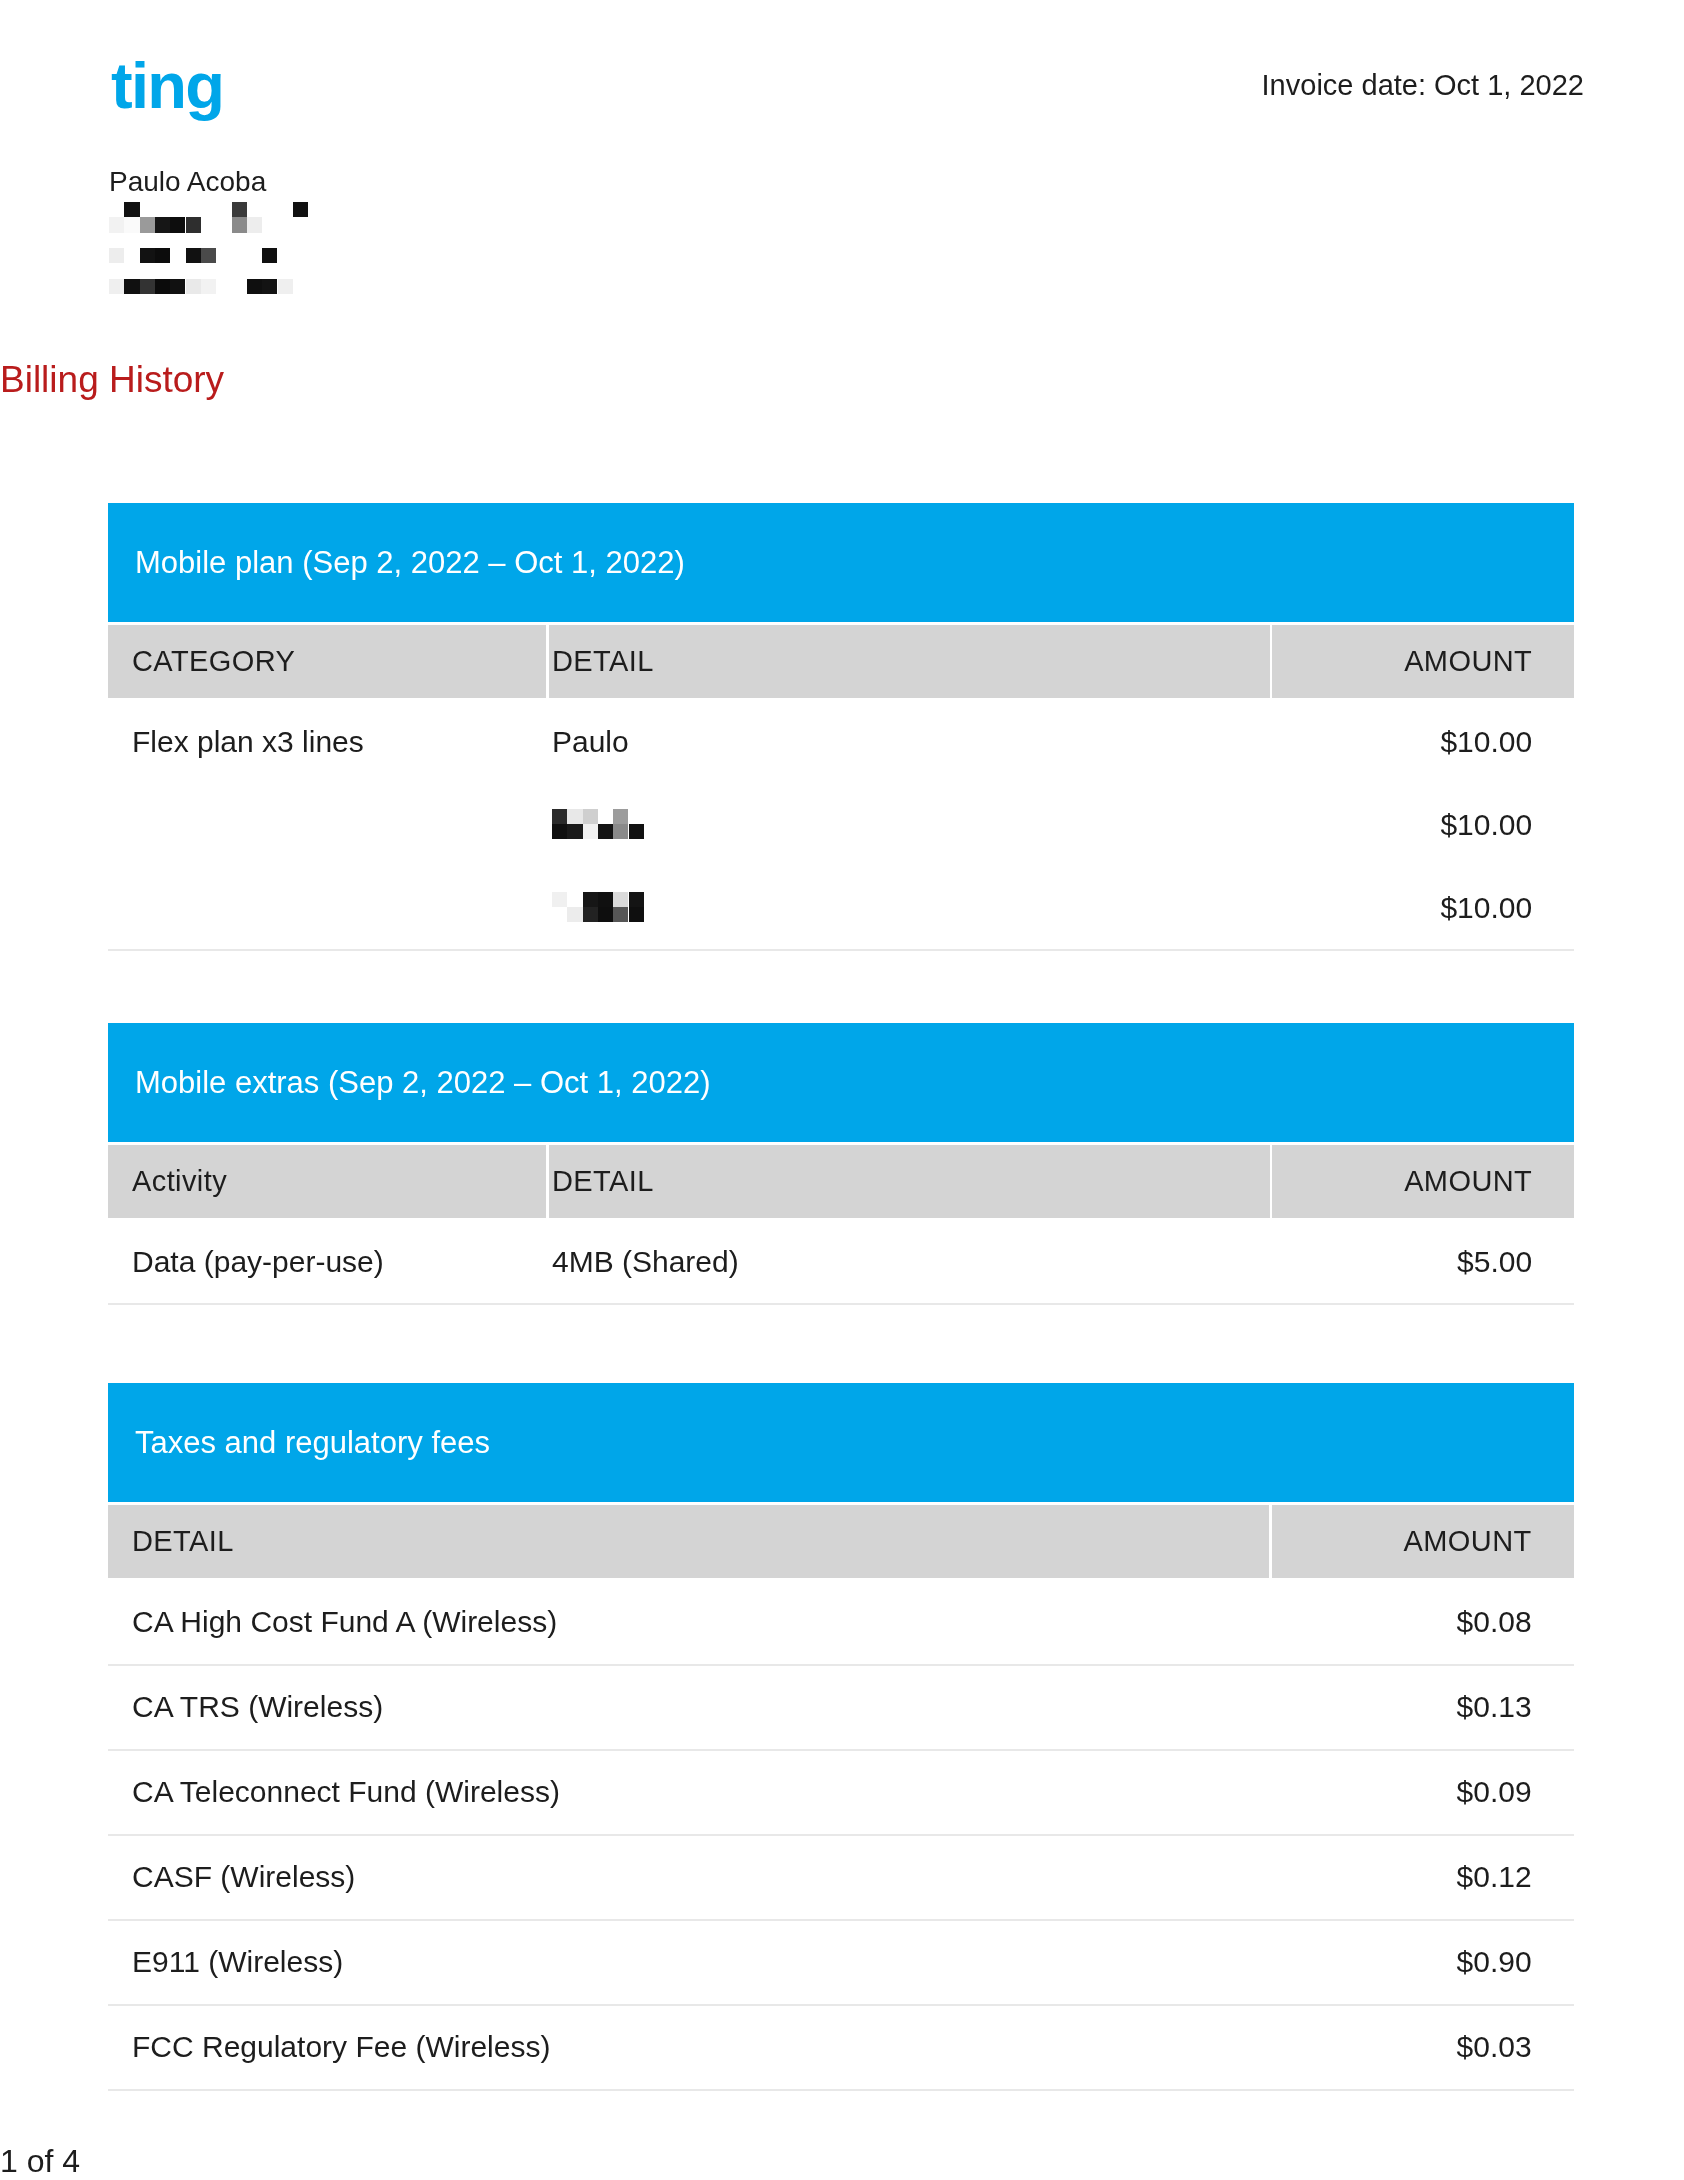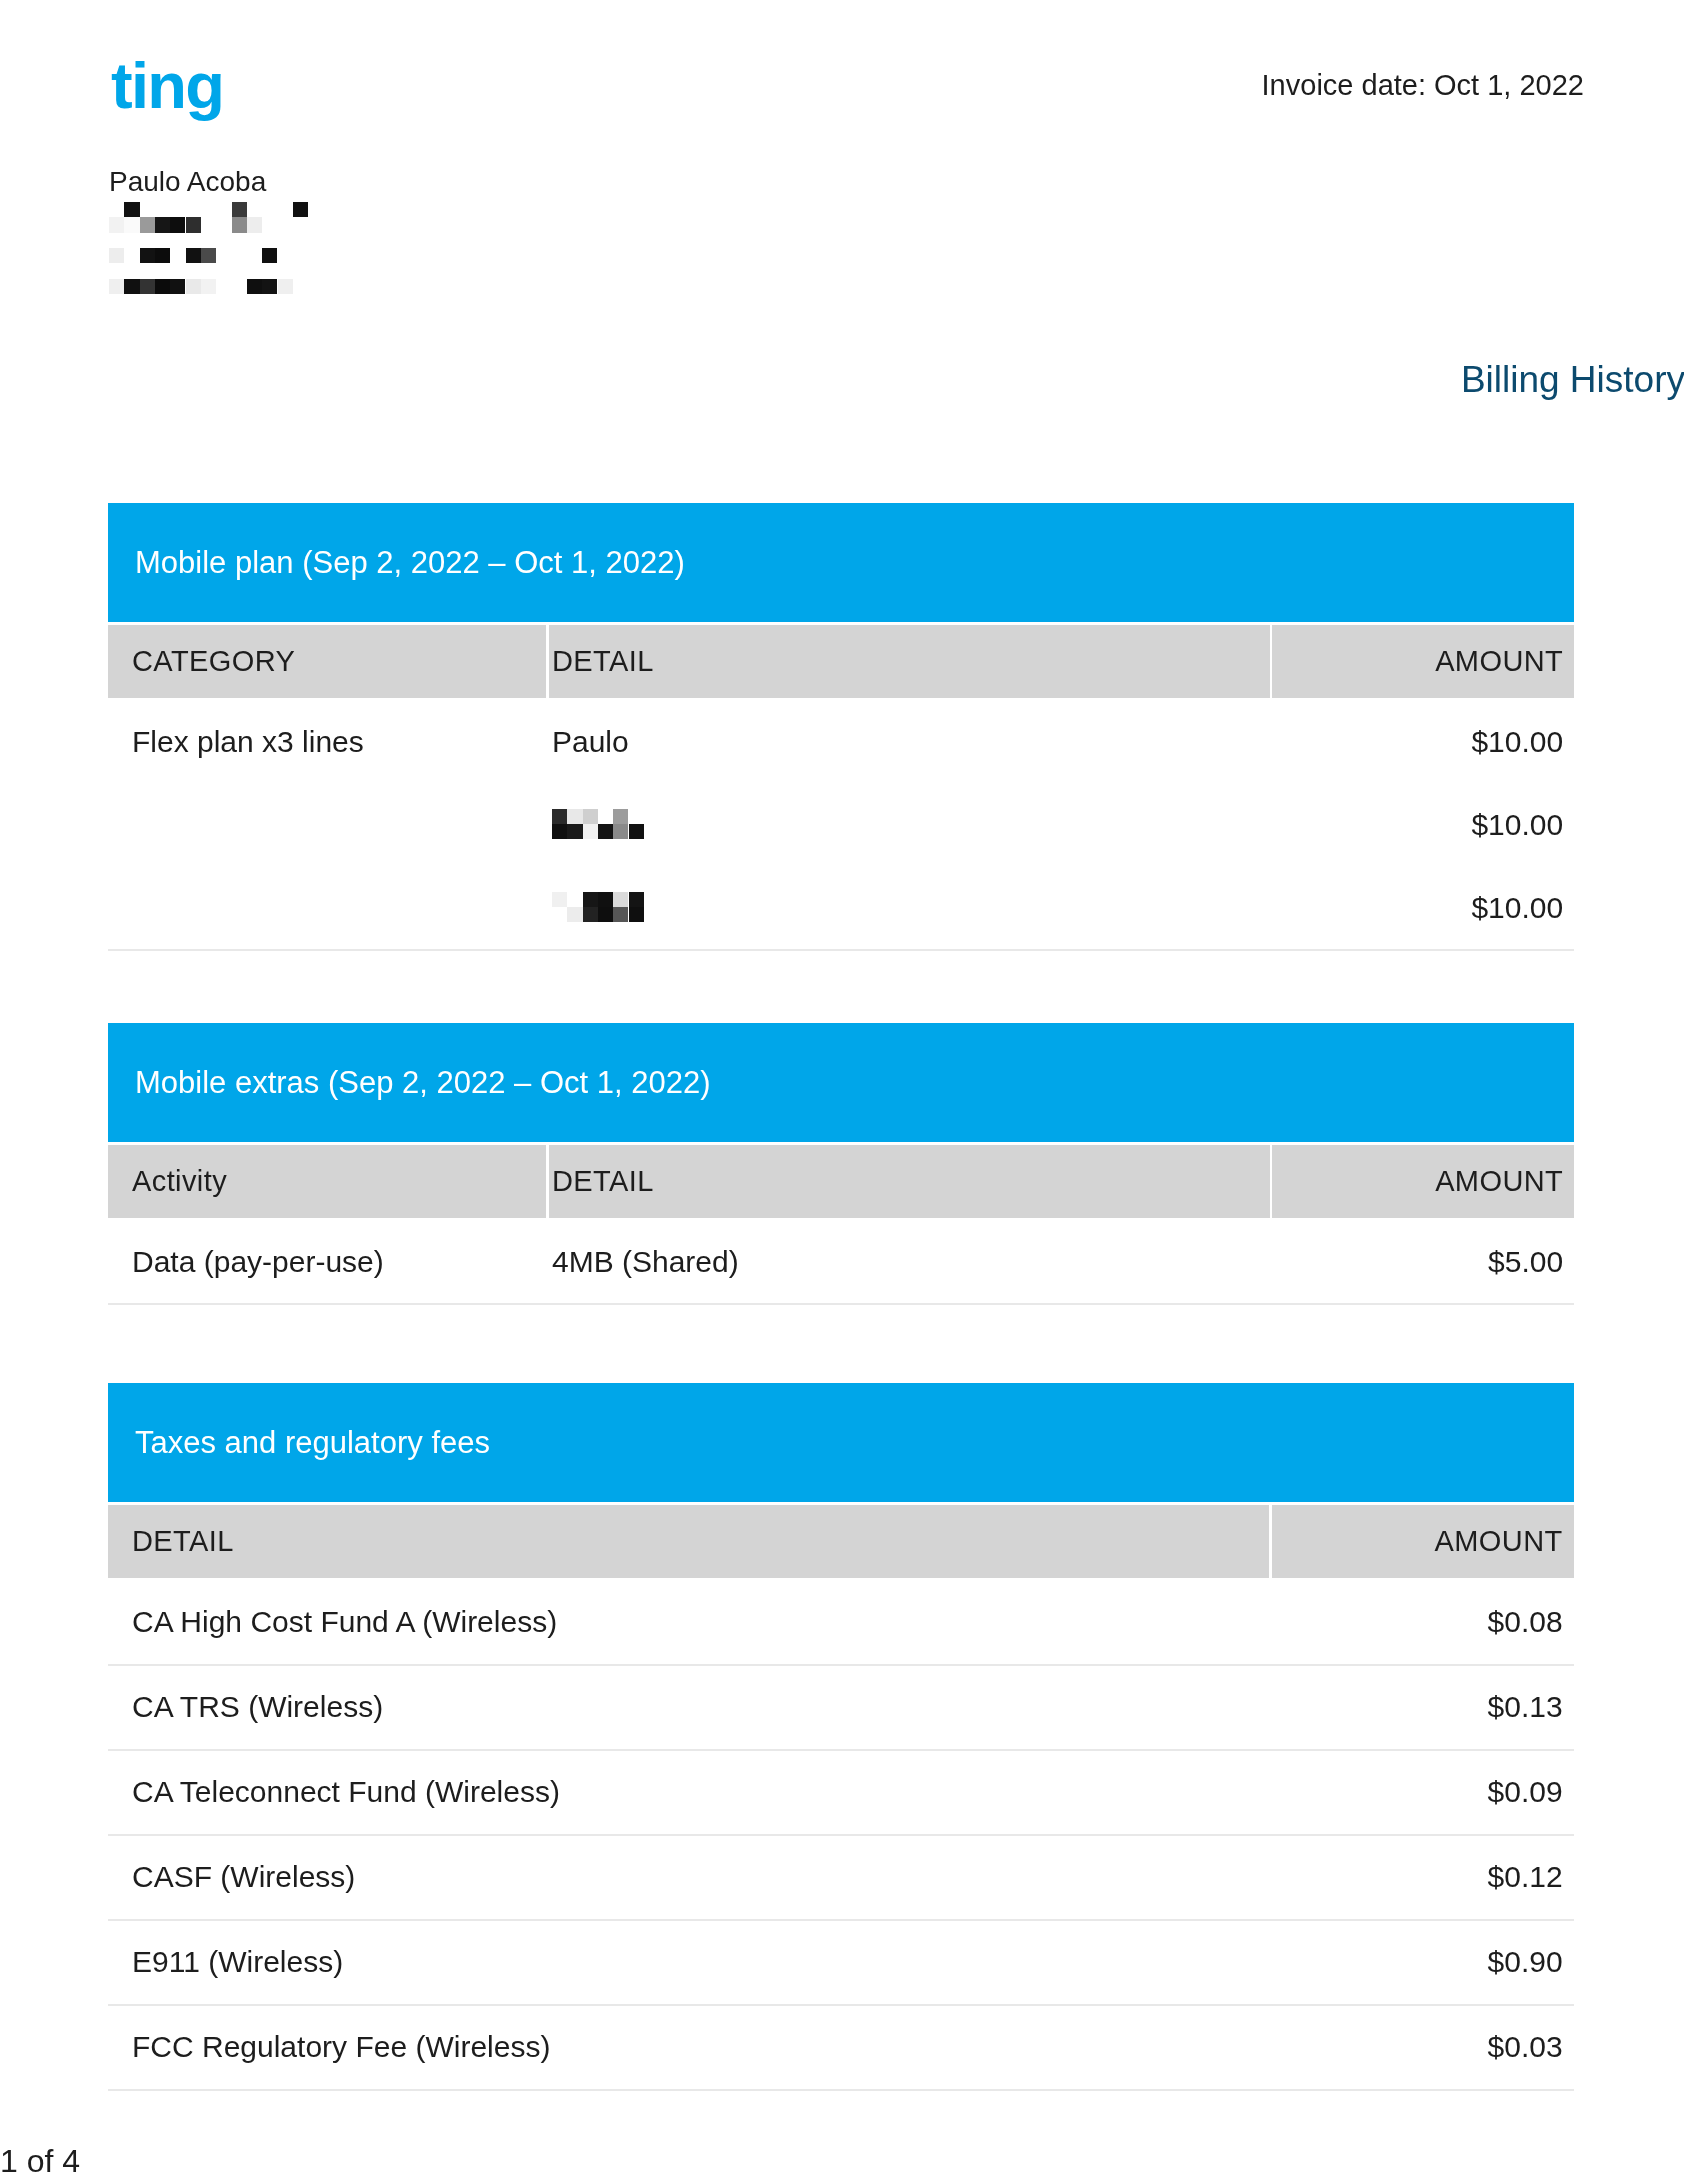--- a/index.html
+++ b/index.html
@@ -16,22 +16,22 @@
     font-size:65px;font-weight:700;letter-spacing:-1.7px;
     color:var(--brand-blue,#00a6e9);line-height:1;
   }
   .invoice-date{font-size:29px;color:#1d1d1d;}
   .customer{margin:37px 0 0 109px;}
   .customer-name{font-size:28px;line-height:1.1;}
   .redaction{position:relative;}
   .address-redaction{margin-top:4.3px;width:213px;height:94px;}
   .mcell{position:absolute;}
   .doc-title{
-    text-align:right;font-size:37px;line-height:39px;margin-top:64px;
-    color:#0c4a6e;
+    text-align:left;font-size:37px;line-height:39px;margin-top:64px;
+    color:#b91c1c;
   }
   .tables-root{margin:104px 111px 0 108px;width:1466px;}
   .bill-table{background:#ffffff;}
   .bill-table + .bill-table{margin-top:72px;}
   .bill-table.t3{margin-top:78px;}
   .title-bar{
     height:119px;background:var(--brand-blue,#00a6e9);
     display:flex;align-items:center;padding-left:27px;box-sizing:border-box;
     margin-bottom:2.6px;
   }
@@ -46,21 +46,21 @@
     background:var(--header-gray,#d4d4d4);height:73px;
     display:flex;align-items:center;font-size:29px;letter-spacing:0.4px;
     box-sizing:border-box;
   }
   .row-cell{
     background:#ffffff;height:83px;display:flex;align-items:center;
     font-size:30px;box-sizing:border-box;position:relative;
   }
   .c-first{padding-left:24px;}
   .c-mid{padding-left:3.4px;}
-  .c-amount{justify-content:flex-end;padding-right:11px;}
+  .c-amount{justify-content:flex-end;padding-right:42px;}
   .row-grid.sep{border-top:2.6px solid var(--row-divider,#e8e8e8);}
   .bill-table{border-bottom:2.6px solid var(--row-divider,#e8e8e8);}
   .detail-blob{position:absolute;top:25.6px;left:3.4px;width:94px;height:31.5px;}
   .page-footer{
     text-align:left;font-size:32px;line-height:32px;margin-top:54px;
   }
 </style>
 </head>
 <body style="--brand-blue: #00a6e9; --header-gray: #d4d4d4; --row-divider: #e8e8e8;">
 

